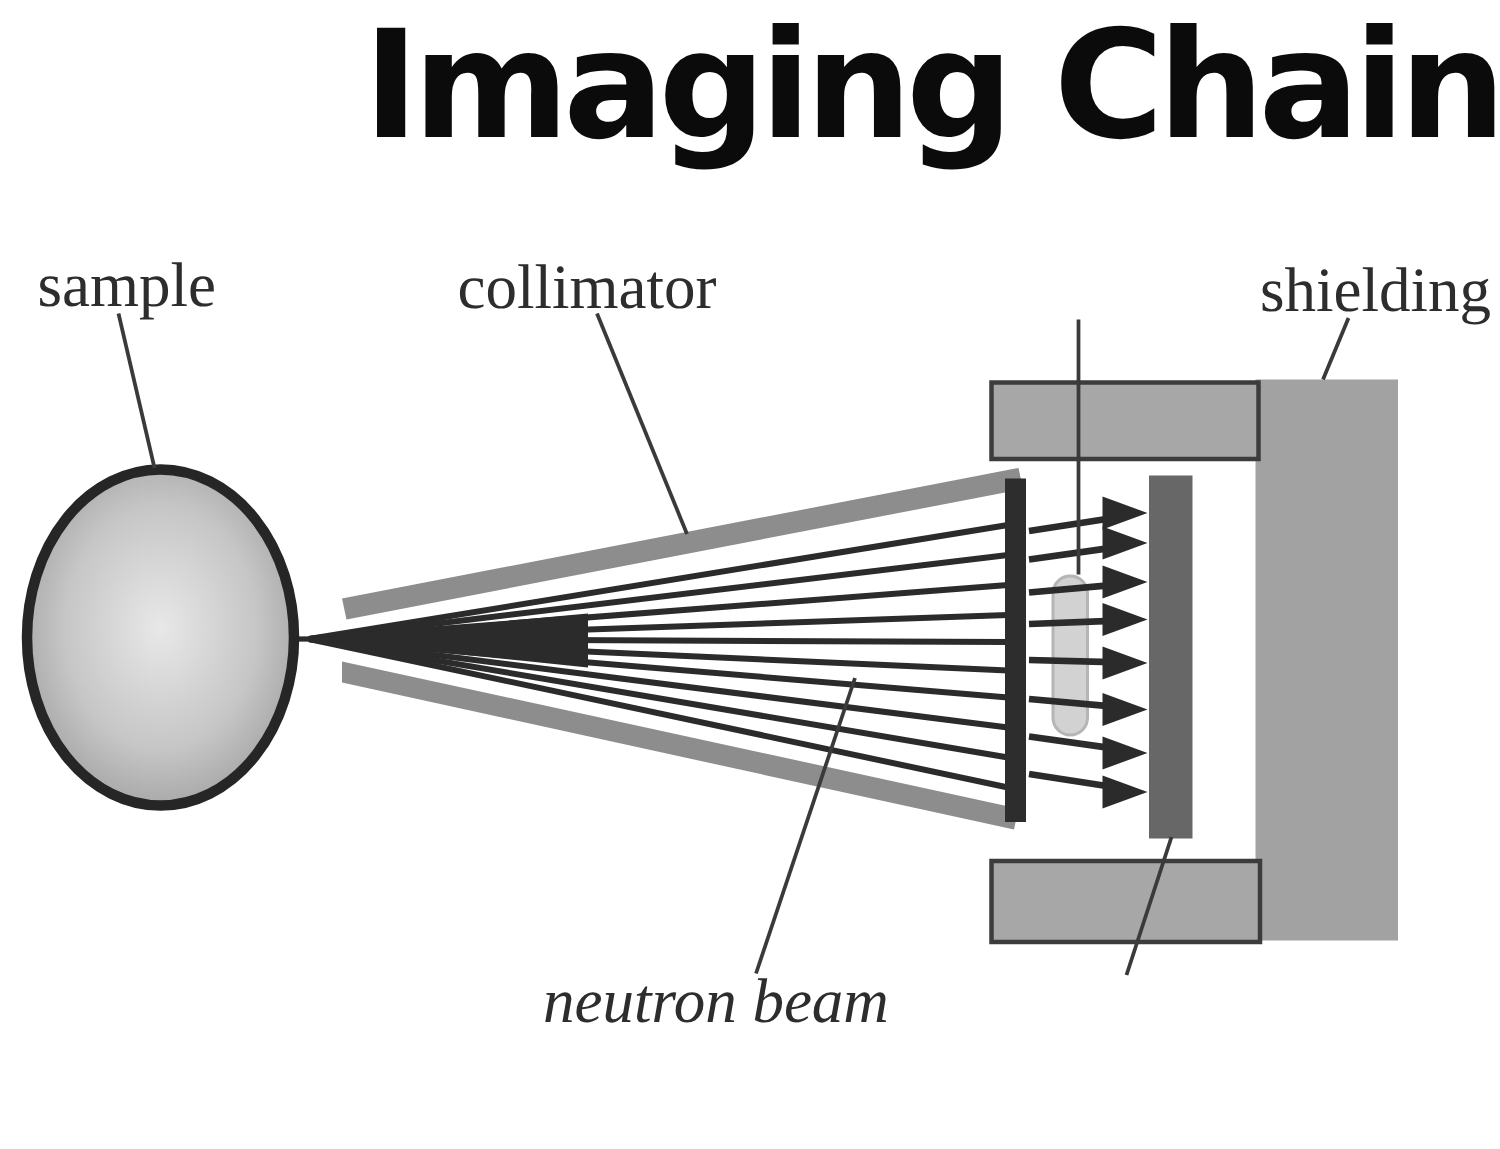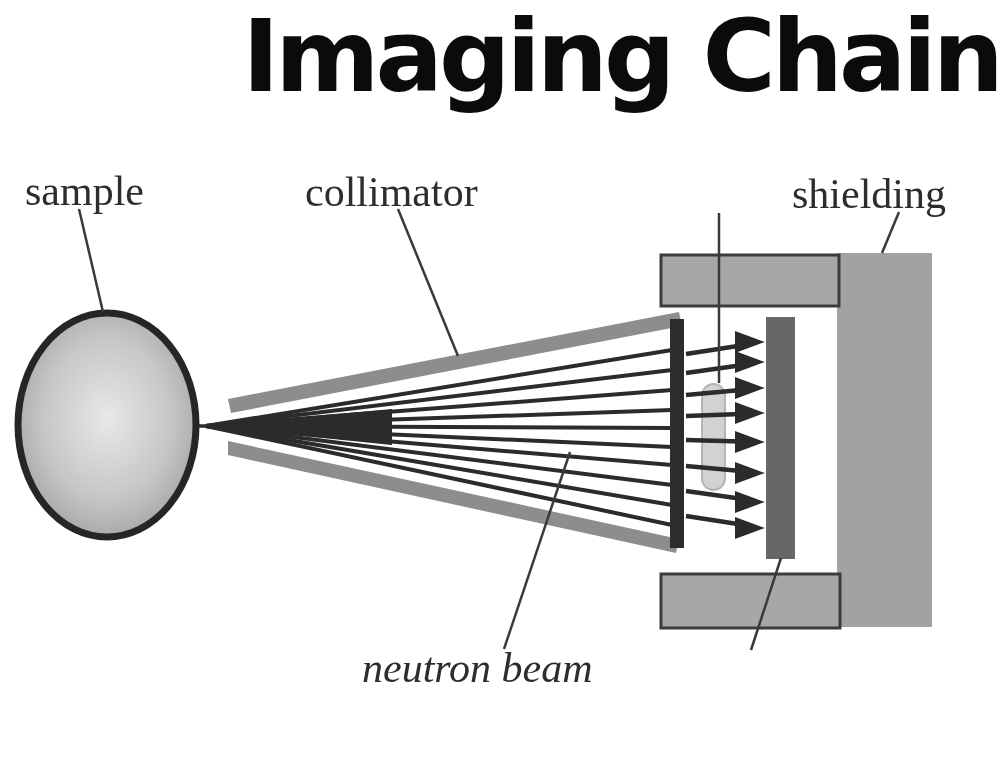--- a/index.html
+++ b/index.html
@@ -28,21 +28,21 @@
     position:absolute;
     font-family:"Liberation Serif", serif;
     font-size:42px;
     color:#2d2d2d;
     line-height:1;
     white-space:nowrap;
   }
   .lbl-source{left:25px; top:170px;}
   .lbl-collimator{left:305px; top:171px;}
   .lbl-sample{left:658px; top:173px;}
-  .lbl-shielding{left:792px; top:173px;}
+  .lbl-shielding{left:840px; top:173px;}
   .lbl-neutron-beam{left:362px; top:647px;font-style:italic;}
   .lbl-detector{left:681px; top:647px;}
   svg.diagram{position:absolute; left:0; top:0;}
 </style>
 </head>
 <body>
 
 <div class="stage">
 
   <div class="title">Imaging Chain</div>

